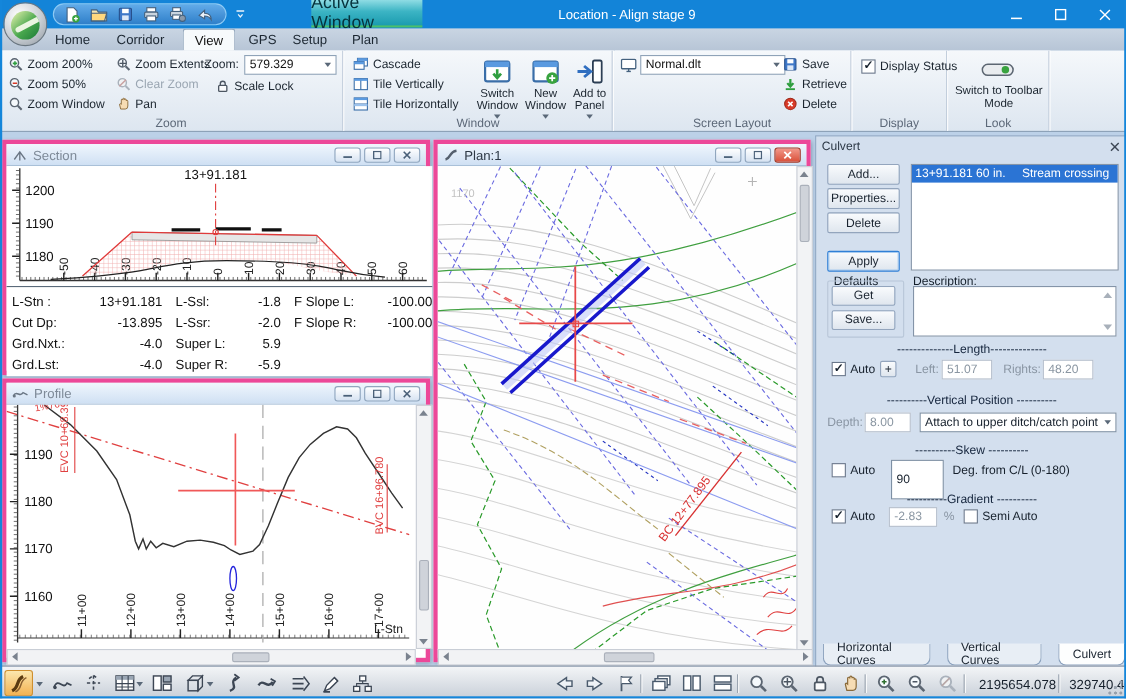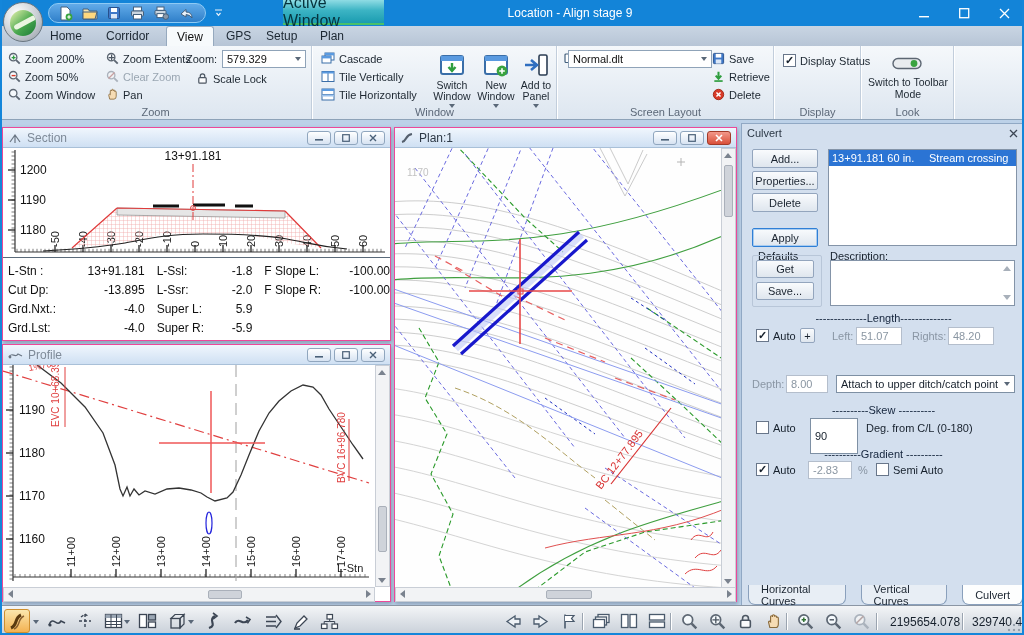--- a/index.html
+++ b/index.html
@@ -27,21 +27,21 @@
 .grp{position:absolute;top:0;height:73px;border-right:1px solid #c2cedc;box-shadow:1px 0 0 #ffffff}
 .grp-label{position:absolute;bottom:1px;left:0;right:0;text-align:center;font-size:11px;color:#5c6878}
 .rbtn{position:absolute;height:17px;display:flex;align-items:center;gap:4px;font-size:11px;color:#1c2630;cursor:default;white-space:nowrap}
 .rbtn.dis{color:#9aa6b2}
 .combo{background:#fff;border:1px solid #8fa3b8;height:18px;font-size:11px;display:flex;align-items:center;padding:0 4px;position:absolute;color:#111}
 .combo .ar{margin-left:auto}
 .tri-d{width:0;height:0;border-left:3.5px solid transparent;border-right:3.5px solid transparent;border-top:4px solid #5a6878}
 .bigbtn{position:absolute;top:4px;width:42px;height:64px;font-size:10.5px;color:#1c2630;text-align:center;display:flex;flex-direction:column;align-items:center;gap:2px;padding-top:2px}
 .bigbtn span{line-height:11px}
 
-.win{position:absolute;background:#fff;border:1px solid #ec4899;box-shadow:1px 2px 4px rgba(40,60,90,.35)}
+.win{position:absolute;background:#fff;border:4px solid #ec4899;box-shadow:1px 2px 4px rgba(40,60,90,.35)}
 .wtitle{height:20px;background:linear-gradient(#f0f6fd,#cfe0f3);display:flex;align-items:center;gap:5px;padding:0 5px;font-size:12px;color:#7e8a98;border-bottom:1px solid #a9c0d8}
 .wtitle.act{color:#2e3946}
 .wb{width:24px;height:14px;border:1px solid #90a6be;border-radius:3px;background:linear-gradient(#ffffff,#d7e3f2);display:flex;align-items:center;justify-content:center;margin-left:3px}
 .wb.red{background:linear-gradient(#f2988a,#d9503a);border-color:#a23a28}
 .wbg{margin-left:auto;display:flex}
 
 .sb{position:absolute;background:#f2f3f5;border:1px solid #c9ced6}
 .sb .th{position:absolute;background:#cfd3da;border:1px solid #aab0ba;border-radius:2px}
 .sar{position:absolute;width:12px;height:12px;display:flex;align-items:center;justify-content:center}
 .tl{width:0;height:0;border-top:4px solid transparent;border-bottom:4px solid transparent;border-right:5px solid #7a828e}
@@ -320,21 +320,21 @@
       <div class="grp-label">Window</div>
     </div>
 
     <div class="grp" style="left:558px;width:216px">
       <div class="rbtn" style="left:6px;top:5px">
           <svg width="15" height="13" viewBox="0 0 15 13">
             <rect x="1" y="1" width="13" height="8.5" rx="1" fill="#fff" stroke="#44617e" stroke-width="1.2"></rect>
             <path d="M5.5 12h4M7.5 9.5V12" stroke="#44617e" stroke-width="1.2"></path>
           </svg>
         </div>
-      <div class="combo" style="left:10px;top:4px;width:144px">
+      <div class="combo" style="left:24px;top:4px;width:132px">
           <span>Normal.dlt</span>
           <span class="ar tri-d"></span>
         </div>
       <div class="rbtn" style="left:154px;top:4px">
           <svg width="13" height="13">
             <use href="#floppy"></use>
           </svg>
           <span>Save</span>
         </div>
       <div class="rbtn" style="left:154px;top:22px">
@@ -966,20 +966,21 @@
 
     <div class="sepline" style="top:188px">--------------Length--------------</div>
     <span class="cb" style="left:14px;top:205px">✓</span>
     <div class="lbl" style="left:31px;top:206px">Auto</div>
     <div class="pbtn" style="left:58px;top:204px;width:15px;height:15px">+</div>
     <div class="lbl gray" style="left:90px;top:206px">Left:</div>
     <div class="tb dis" style="left:114px;top:203px;width:46px">51.07</div>
     <div class="lbl gray" style="left:170px;top:206px">Rights:</div>
     <div class="tb dis" style="left:206px;top:203px;width:46px">48.20</div>
 
+    <div class="sepline" style="top:234px">----------Vertical Position ----------</div>
     <div class="lbl gray" style="left:10px;top:254px">Depth:</div>
     <div class="tb dis" style="left:44px;top:251px;width:42px">8.00</div>
     <div class="tb" style="left:94px;top:251px;width:179px">
         <span>Attach to upper ditch/catch point</span>
         <span class="tri-d" style="margin-left:auto"></span>
       </div>
 
     <div class="sepline" style="top:280px">----------Skew ----------</div>
     <span class="cb" style="left:14px;top:297px"></span>
     <div class="lbl" style="left:31px;top:298px">Auto</div>

